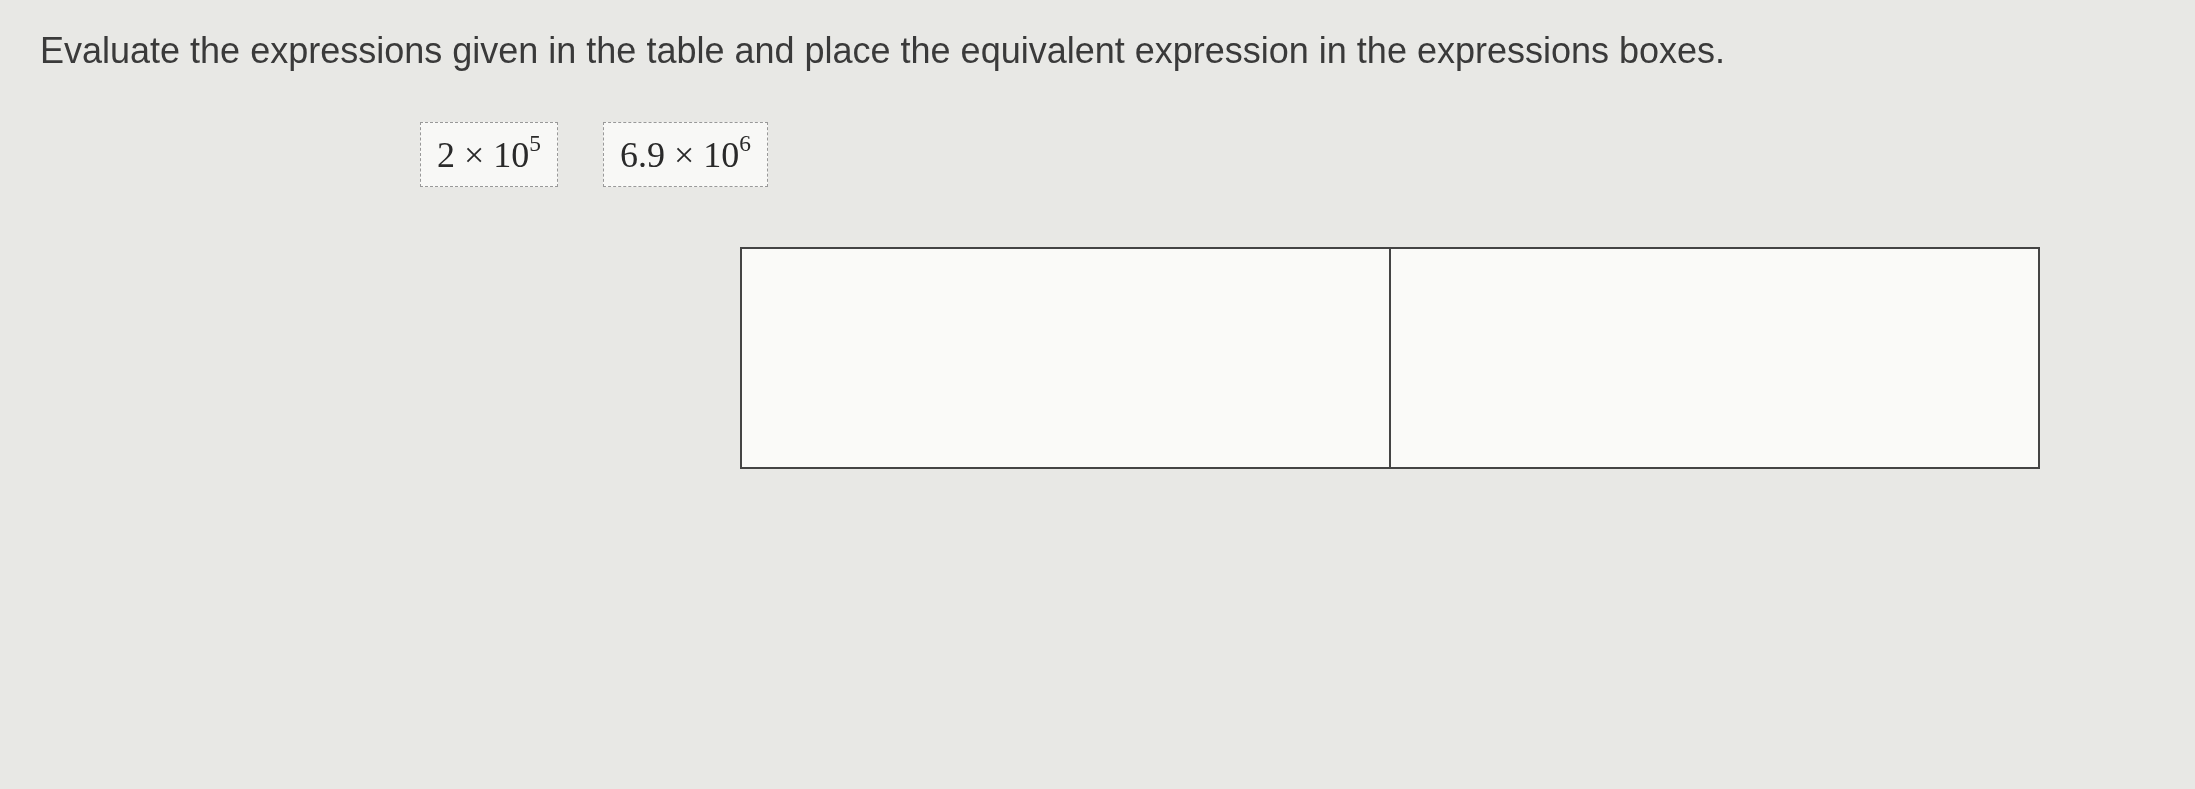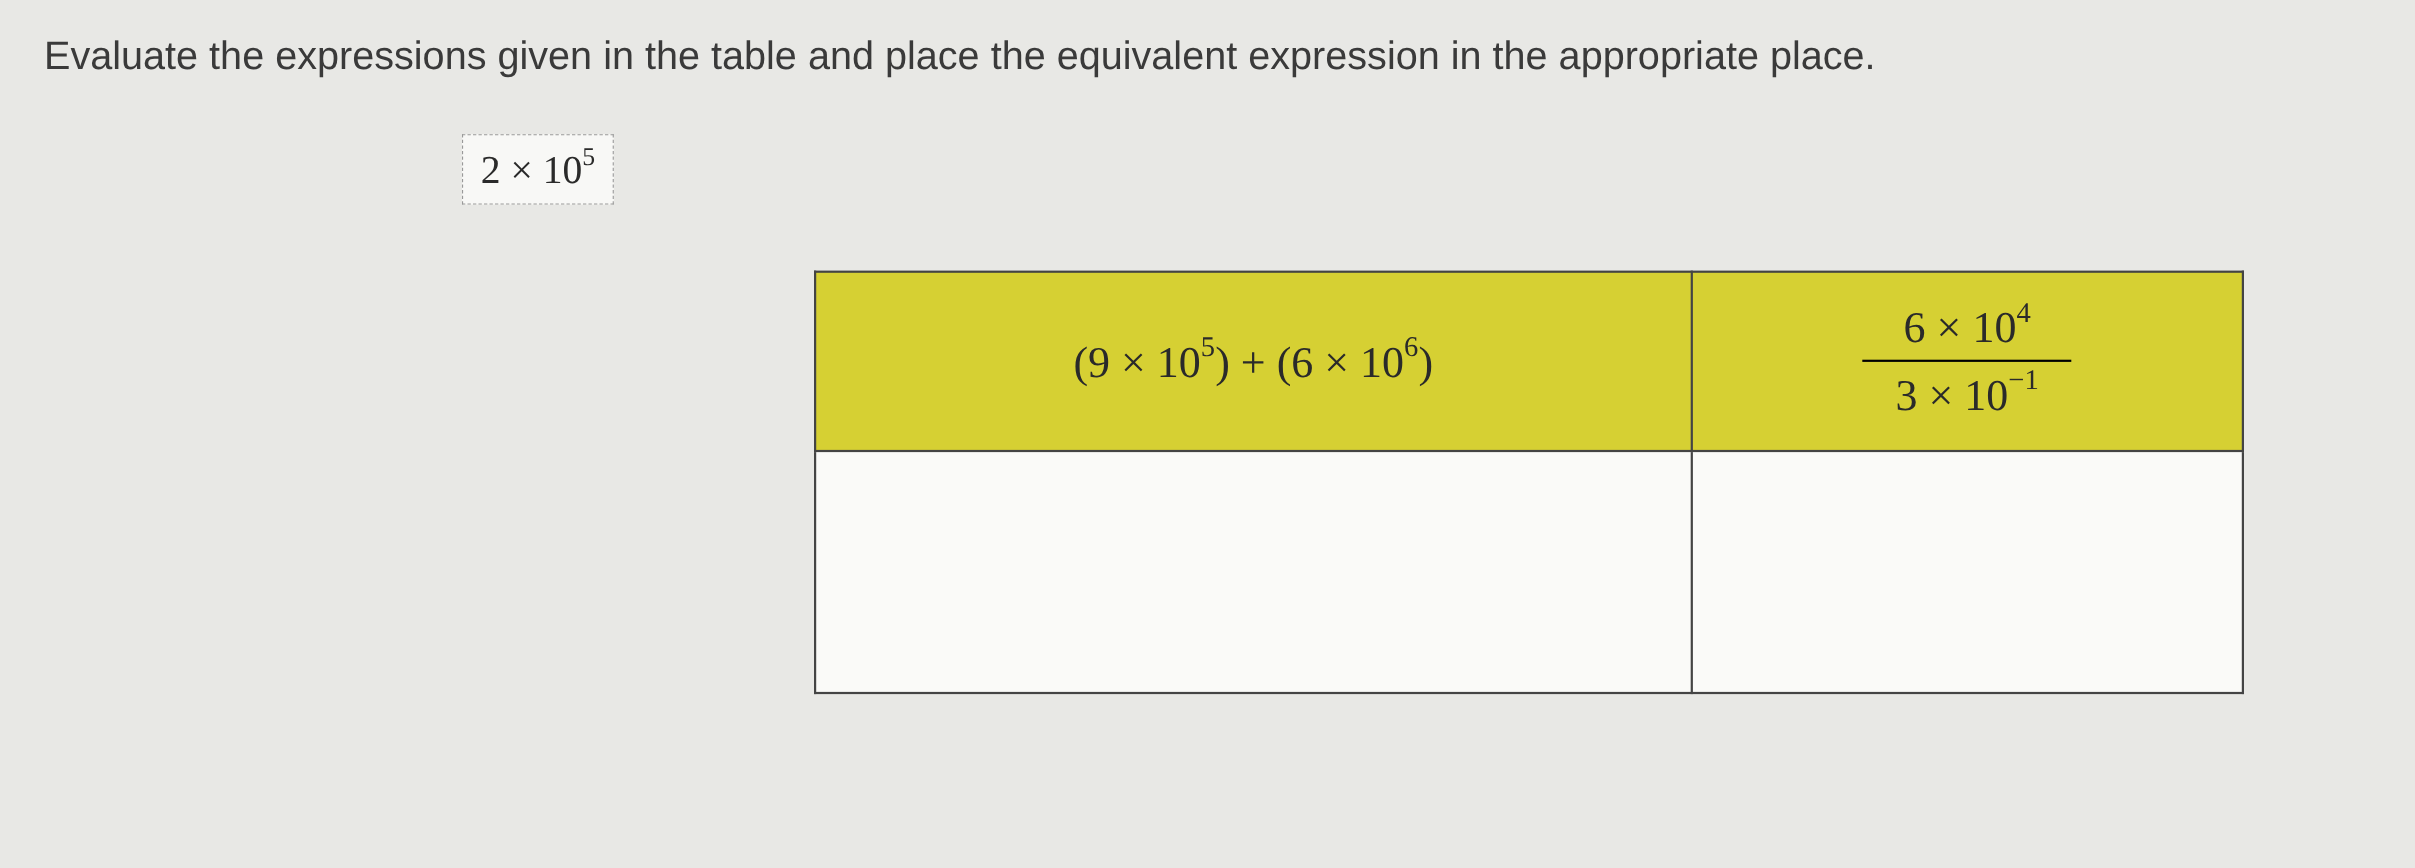--- a/index.html
+++ b/index.html
@@ -82,43 +82,33 @@
       padding: 6px 30px;
     }
     .frac .den {
       display: block;
       padding: 6px 30px;
     }
   </style>
 </head>
 <body>
 
-<div class="instruction">Evaluate the expressions given in the table and place the equivalent expression in the appropriate place.</div>
+<div class="instruction">Evaluate the expressions given in the table and place the equivalent expression in the expressions boxes.</div>
 
 <div class="draggables">
   <div class="chip">
     <span><span>2 × 10</span><span class="sup">5</span></span>
+  </div>
+  <div class="chip">
+    <span><span>6.9 × 10</span><span class="sup">6</span></span>
   </div>
 </div>
 
 <div class="table-wrap">
   <table>
     <tbody>
-        <tr>
-      <td class="header">
-        <span class="expr"><span>(9 × 10</span><span class="sup">5</span><span>) + (6 × 10</span><span class="sup">6</span><span>)</span></span>
-      </td>
-      <td class="header">
-        <span class="expr">
-          <span class="frac">
-            <span class="num"><span>6 × 10</span><span class="sup">4</span></span>
-            <span class="den"><span>3 × 10</span><span class="sup">−1</span></span>
-          </span>
-        </span>
-      </td>
-    </tr>
     <tr>
       <td class="drop"></td>
       <td class="drop"></td>
     </tr>
   </tbody>
     </table>
 </div>
 
 </body></html>

